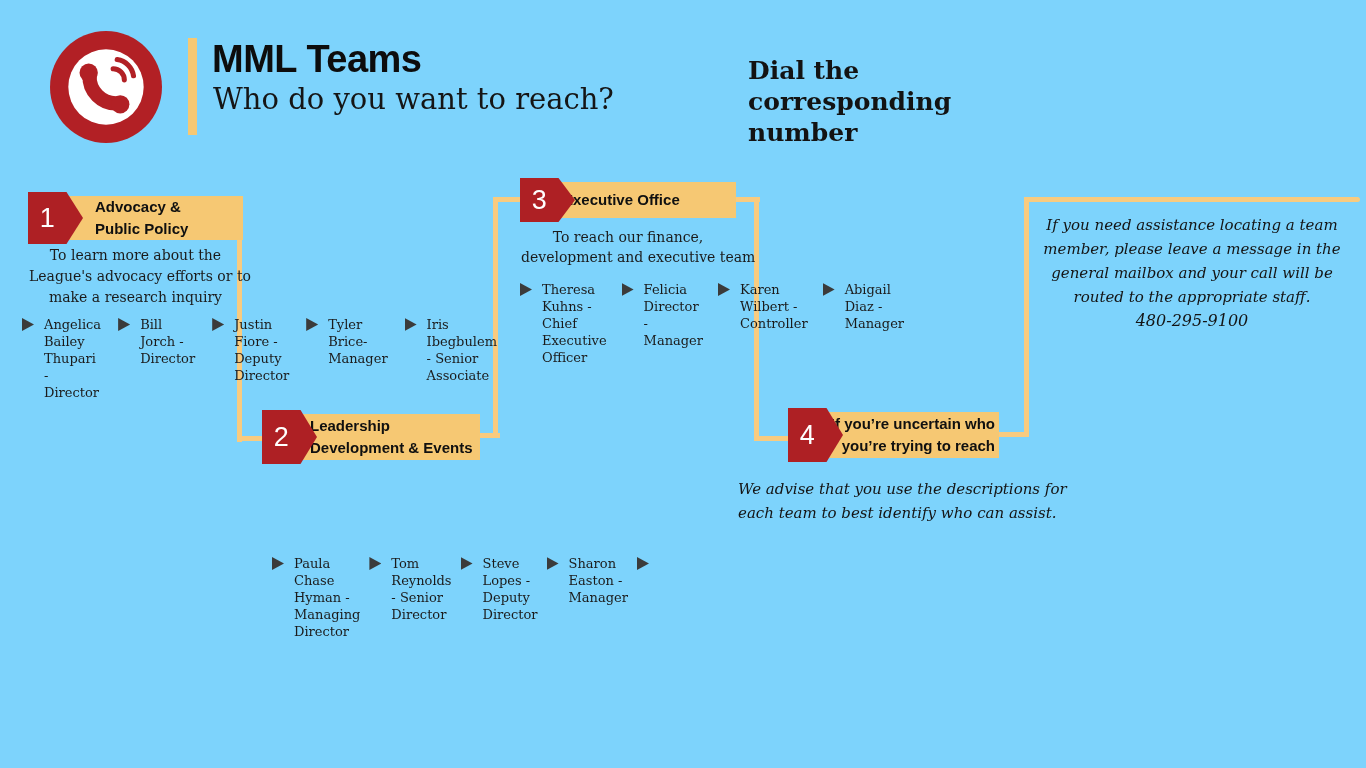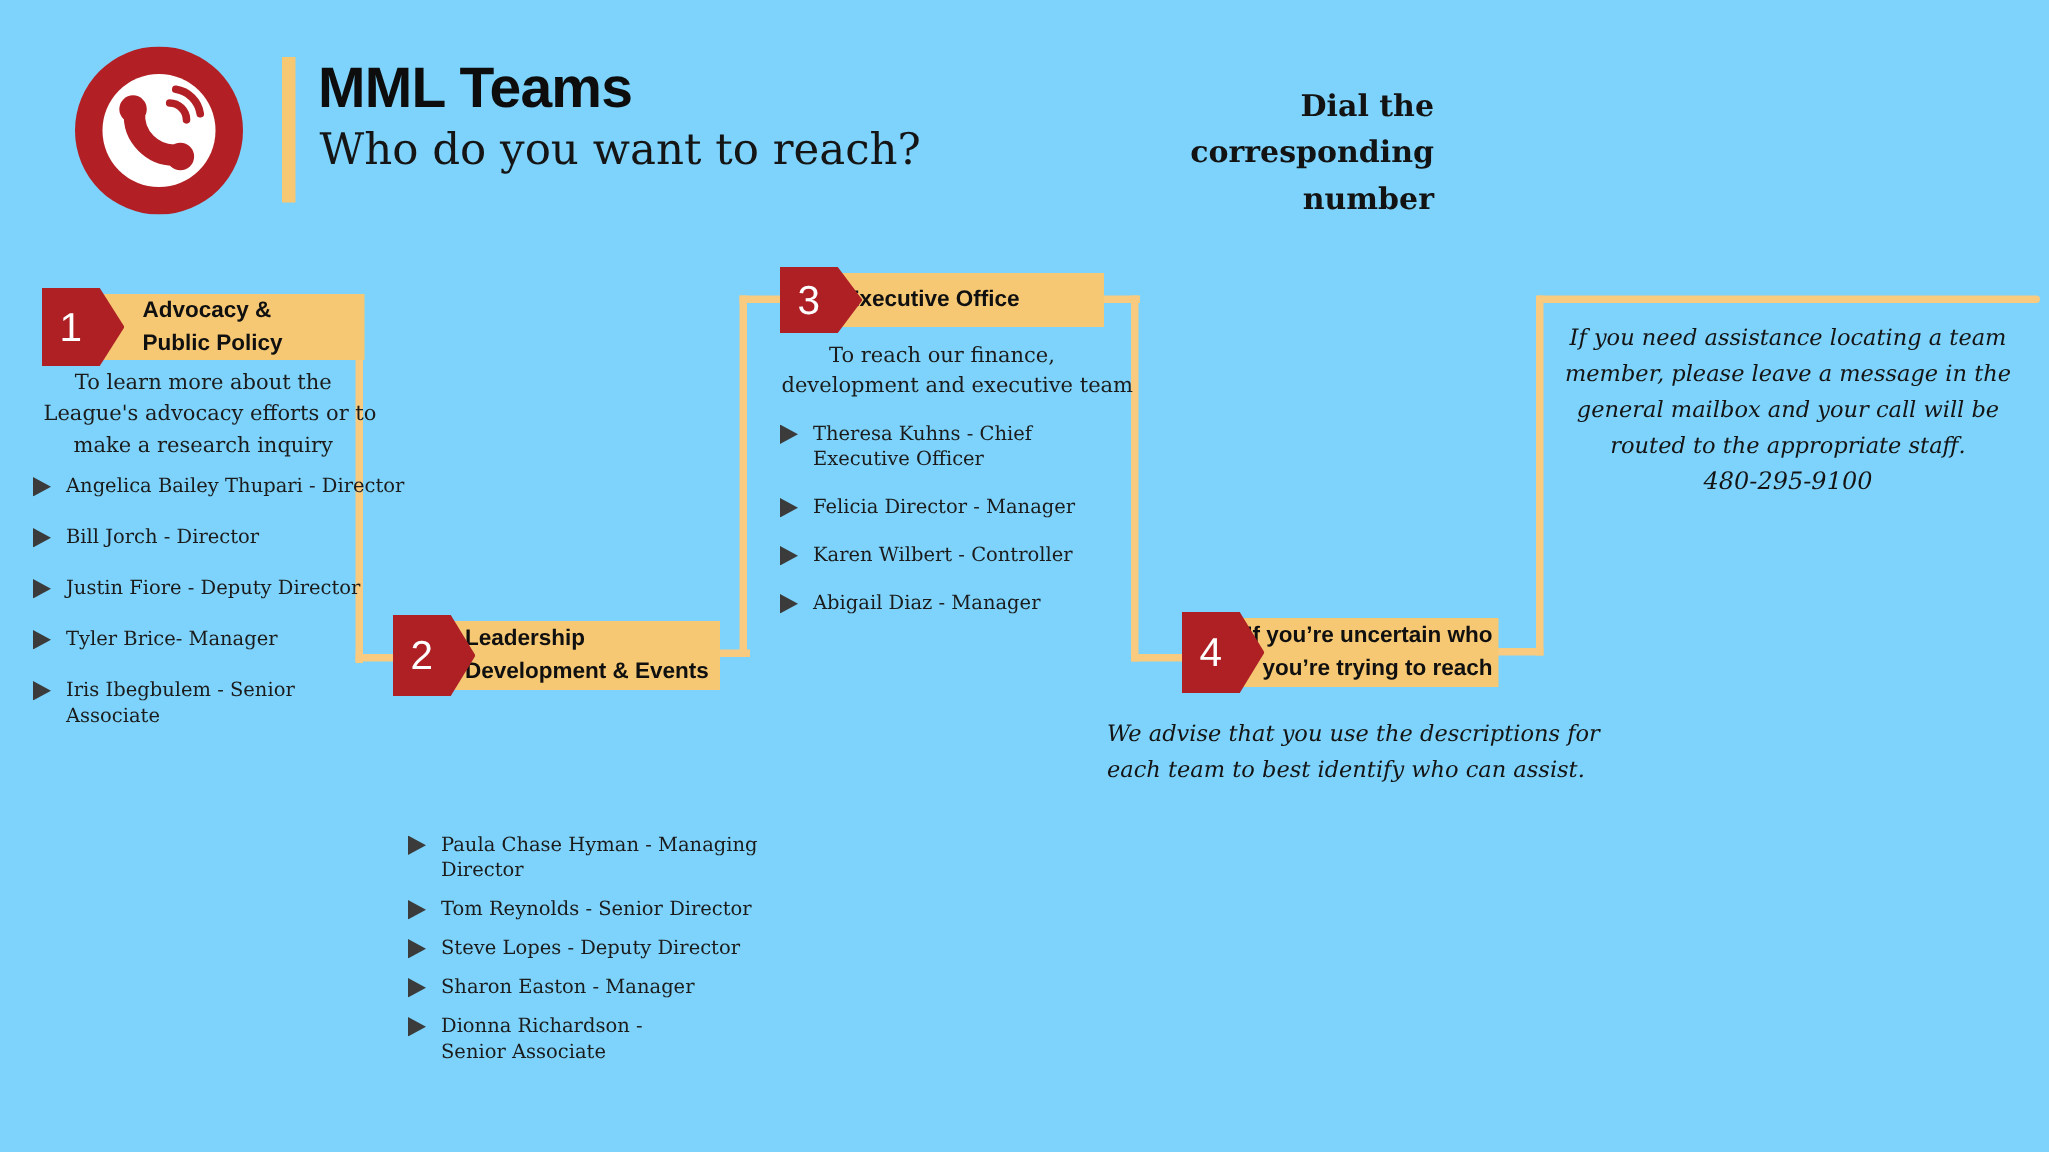--- a/index.html
+++ b/index.html
@@ -16,22 +16,22 @@
     left:212px; top:38px; margin:0;
     font-family:"Liberation Sans", sans-serif; font-weight:700;
     font-size:38px; line-height:42px; color:#0d0d0d; letter-spacing:-0.5px;
     white-space:nowrap;
   }
   .page-subtitle {
     left:213px; top:82px; font-size:29px; line-height:34px; color:#151515;
     white-space:nowrap;
   }
   .dial-note {
-    left:766px; top:55px; width:190px; text-align:right;
-    font-weight:700; font-size:20px; line-height:31px; color:#131313;
+    left:748px; top:55px; width:190px; text-align:left;
+    font-weight:700; font-size:25px; line-height:31px; color:#131313;
     white-space:nowrap;
   }
 
   
   .conn { position:absolute; background:#F8CB80; }
   .c1v  { left:237px; top:238px; width:5px;  height:204px; }
   .c1h  { left:237px; top:436px; width:30px; height:5px; }
   .c2s  { left:478px; top:433px; width:22px; height:5px; }
   .c2v  { left:493px; top:197px; width:5px;  height:241px; }
   .c2t  { left:493px; top:197px; width:32px; height:5px; }
@@ -84,21 +84,21 @@
     font-size:15px; line-height:24px; color:#141414; white-space:nowrap;
   }
   .s4note { left:738px; top:477px; width:310px; }
   .assist-msg { left:1040px; top:213px; width:304px; }
   .assist-phone { left:1040px; top:311px; width:304px; text-align:center;
     font-style:italic; font-size:16px; color:#141414; }
 
   
   .staff {
     position:absolute; list-style:none; margin:0; padding:0;
-    display:flex; flex-direction:column;
+    display:flex; flex-direction:row;
   }
   .staff li {
     display:flex; align-items:flex-start; gap:10px;
     font-size:13px; line-height:17px; color:#1b1b1b;
   }
   .tri {
     flex:0 0 auto; width:12px; height:13px; margin-top:2px;
     background:#3b3b3b; clip-path:polygon(0 0, 100% 50%, 0 100%);
   }
   .s1staff { left:22px;  top:316px; width:250px; gap:17px; }
@@ -189,21 +189,20 @@
     <li>
         <span class="tri"></span>
         <span class="staff-text">Steve Lopes - Deputy Director</span>
       </li>
     <li>
         <span class="tri"></span>
         <span class="staff-text">Sharon Easton - Manager</span>
       </li>
     <li>
         <span class="tri"></span>
-        <span class="staff-text">Dionna Richardson - Senior Associate</span>
       </li>
   </ul>
 
   <div class="bar s3bar">
     <div class="badge">
         <span>3</span>
       </div>
     <div class="bar-title">Executive Office</div>
   </div>
   <div class="desc s3desc">To reach our finance,<br>development and executive team</div>

